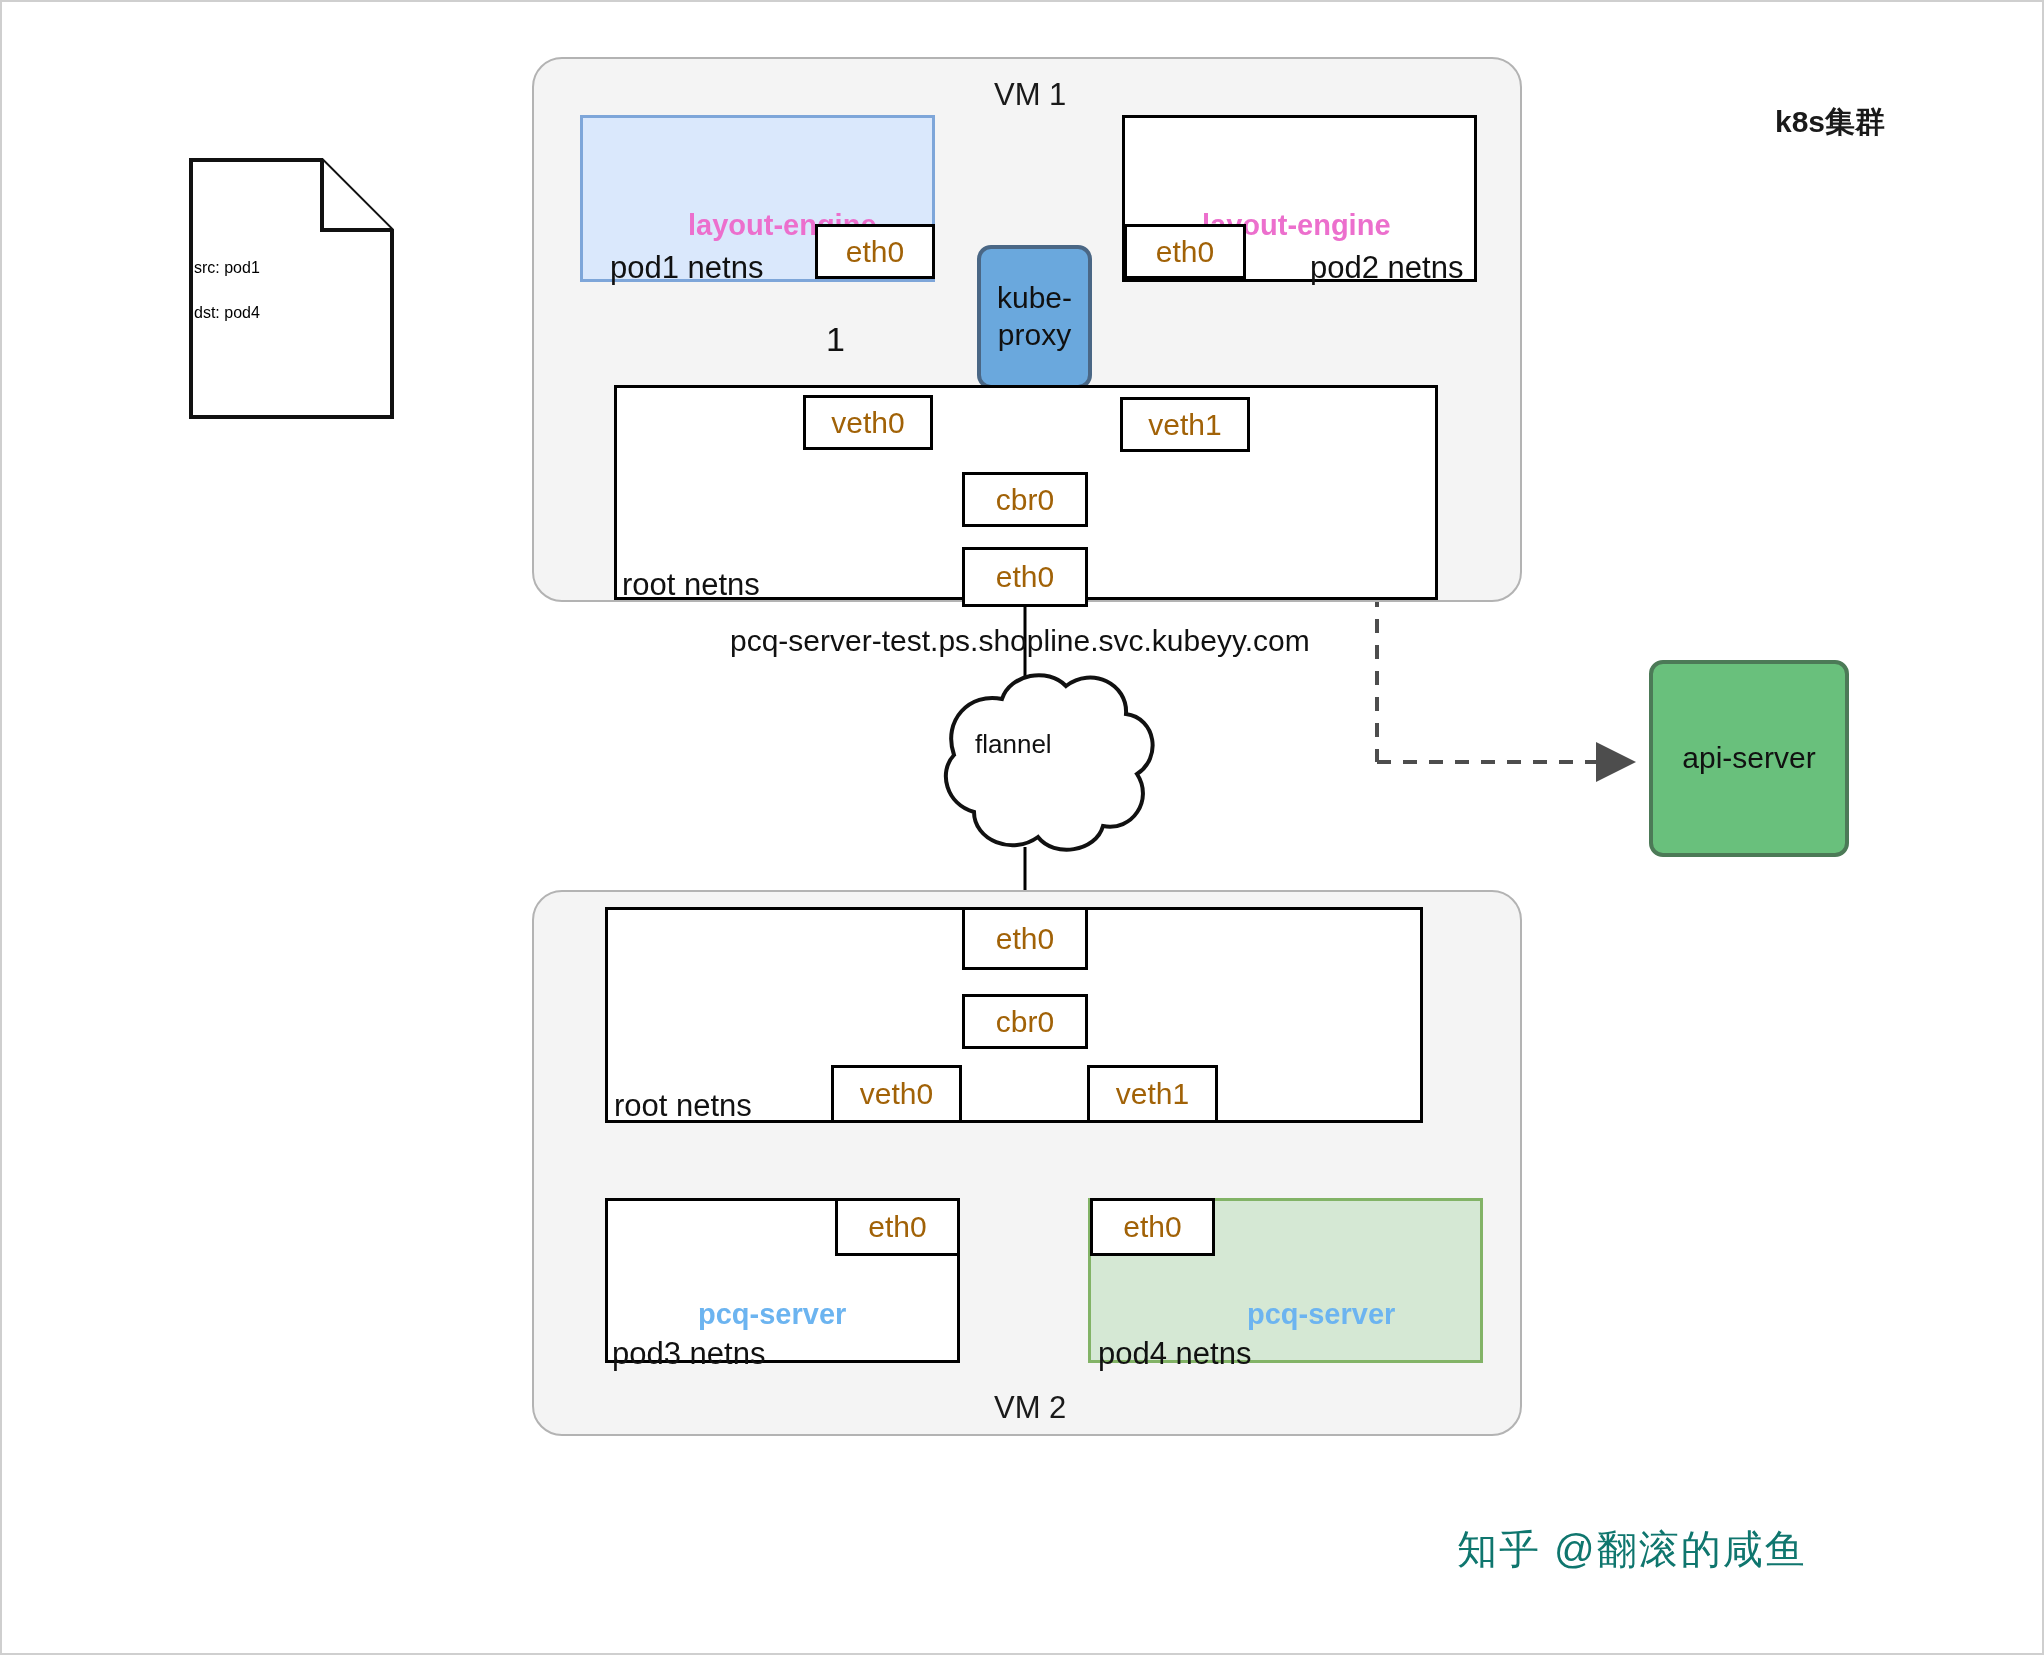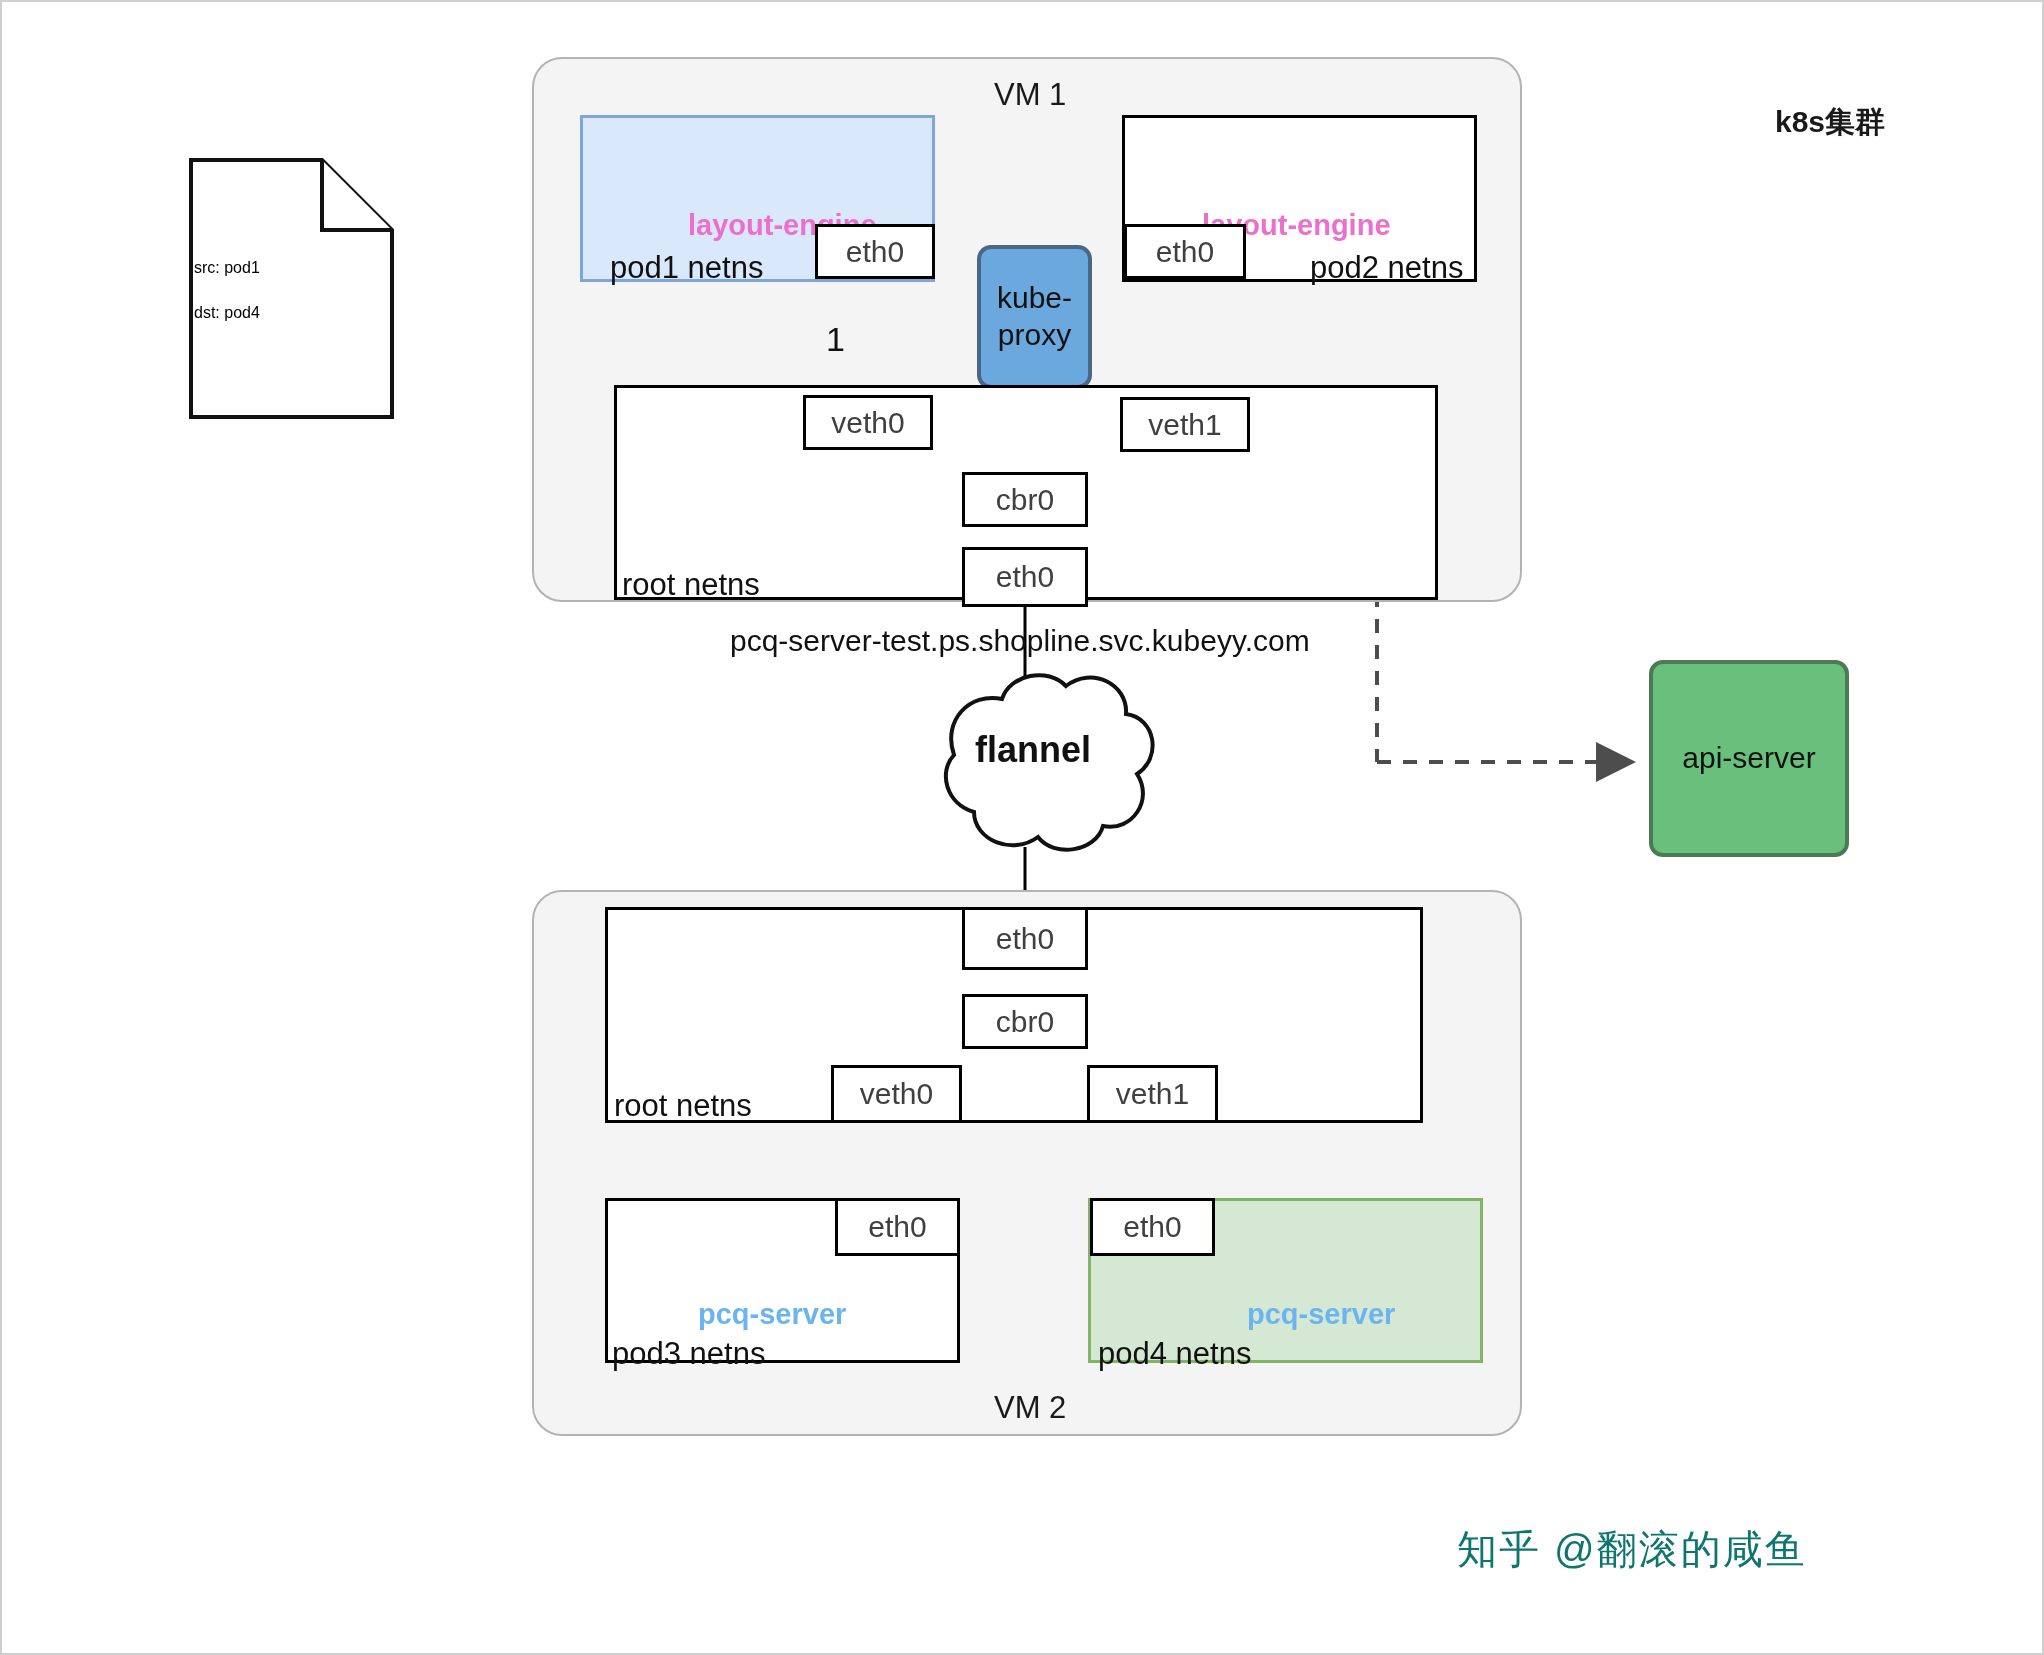--- a/index.html
+++ b/index.html
@@ -27,21 +27,21 @@
     height: 1655px;
     pointer-events: none;
   }
   .node {
     position: absolute;
     box-sizing: border-box;
     display: flex;
     align-items: center;
     justify-content: center;
     font-size: 30px;
-    color: #404040;
+    color: #a16207;
     background: #ffffff;
     border: 3px solid #000000;
     white-space: nowrap;
   }
   .vm {
     position: absolute;
     box-sizing: border-box;
     background: #f4f4f4;
     border: 2px solid #b3b3b3;
     border-radius: 30px;
@@ -115,22 +115,22 @@
   }
   .cluster-label {
     position: absolute;
     font-size: 30px;
     font-weight: bold;
     color: #1a1a1a;
     white-space: nowrap;
   }
   .flannel-label {
     position: absolute;
-    font-size: 36px;
-    font-weight: bold;
+    font-size: 26px;
+    font-weight: normal;
     color: #111111;
     white-space: nowrap;
   }
   .marker-num {
     position: absolute;
     font-size: 34px;
     color: #111111;
   }
   .watermark {
     position: absolute;

